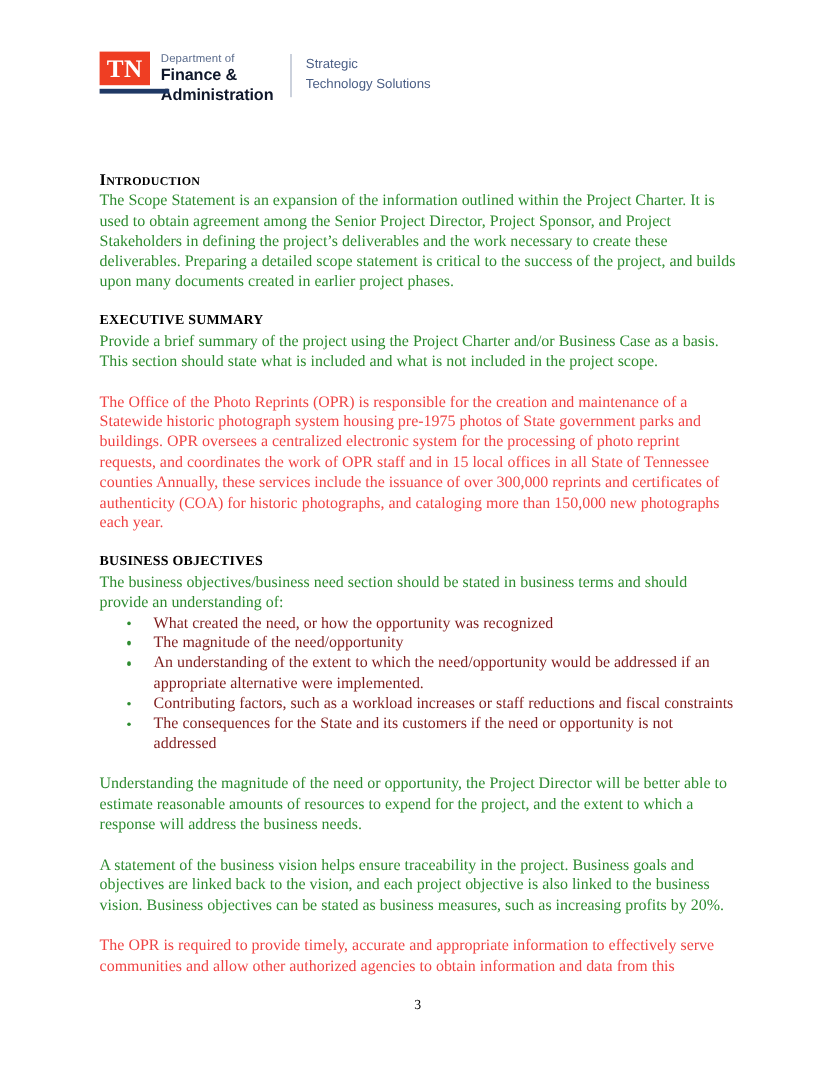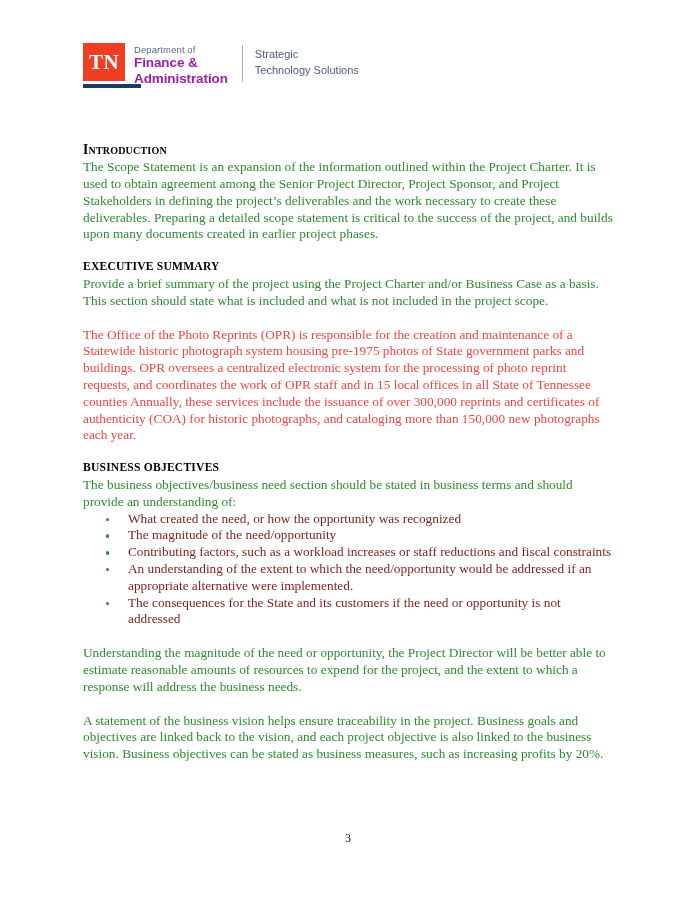--- a/index.html
+++ b/index.html
@@ -29,21 +29,21 @@
     display: flex;
     align-items: flex-start;
   }
   .tn-mark {
     position: relative;
     width: 42px;
     margin-right: 9px;
   }
   .tn-square {
     width: 42px;
-    height: 38px;
+    height: 28px;
     background: #EF3E23;
     color: #ffffff;
     font-family: "Liberation Serif", "DejaVu Serif", serif;
     font-weight: bold;
     font-size: 21px;
     letter-spacing: 0.5px;
     display: flex;
     align-items: center;
     justify-content: center;
     line-height: 1;
@@ -60,21 +60,21 @@
     padding-top: 1px;
   }
   .dept-small {
     font-size: 9.5px;
     color: #5A6B8C;
     letter-spacing: 0.1px;
   }
   .dept-bold {
     font-size: 13.5px;
     font-weight: bold;
-    color: #a21caf;
+    color: #0f172a;
     letter-spacing: -0.1px;
   }
   .logo-divider {
     width: 1px;
     background: #A9B4C6;
     align-self: stretch;
     margin: 2px 12px 6px 14px;
   }
   .sts-block {
     font-family: "Liberation Sans", "DejaVu Sans", sans-serif;
@@ -199,33 +199,34 @@
     <p class="para black">The Office of the Photo Reprints (OPR) is responsible for the creation and maintenance of a Statewide historic photograph system housing pre-1975 photos of State government parks and buildings. OPR oversees a centralized electronic system for the processing of photo reprint requests, and coordinates the work of OPR staff and in 15 local offices in all State of Tennessee counties Annually, these services include the issuance of over 300,000 reprints and certificates of authenticity (COA) for historic photographs, and cataloging more than 150,000 new photographs each year.</p>
 
     <div class="gap-md"></div>
 
     <h2 class="h-caps">BUSINESS OBJECTIVES</h2>
     <p class="para green">The business objectives/business need section should be stated in business terms and should provide an understanding of:</p>
 
     <ul class="bullets">
       <li>What created the need, or how the opportunity was recognized</li>
       <li>The magnitude of the need/opportunity</li>
+      <li>An understanding of the extent to which the need/opportunity would be addressed if an appropriate alternative were implemented.</li>
       <li>Contributing factors, such as a workload increases or staff reductions and fiscal constraints</li>
-      <li>An understanding of the extent to which the need/opportunity would be addressed if an appropriate alternative were implemented.</li>
       <li>The consequences for the State and its customers if the need or opportunity is not addressed</li>
     </ul>
 
     <div class="gap-md"></div>
 
     <p class="para green">Understanding the magnitude of the need or opportunity, the Project Director will be better able to estimate reasonable amounts of resources to expend for the project, and the extent to which a response will address the business needs.</p>
 
     <div class="gap-md"></div>
 
     <p class="para green">A statement of the business vision helps ensure traceability in the project.  Business goals and objectives are linked back to the vision, and each project objective is also linked to the business vision.  Business objectives can be stated as business measures, such as increasing profits by 20%.</p>
 
     <div class="gap-md"></div>
 
+    <p class="para black">The OPR is required to provide timely, accurate and appropriate information to effectively serve communities and allow other authorized agencies to obtain information and data from this</p>
 
   </div>
 
   <div class="page-number">3</div>
 
 </div>
 
 </body></html>

